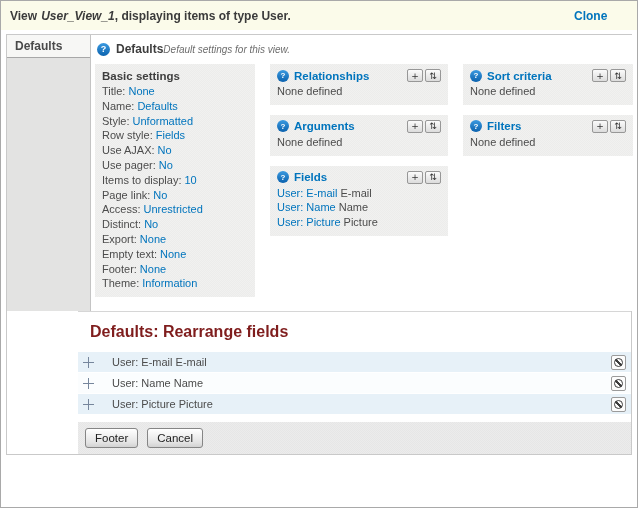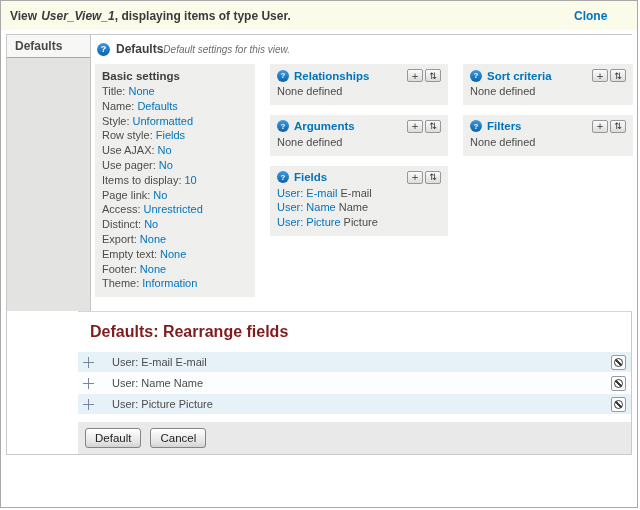--- a/index.html
+++ b/index.html
@@ -215,19 +215,19 @@
         <div class="drow odd">
           <span class="drag"></span>
           <span class="dlabel">User: Picture Picture</span>
           <button class="remove">
               <span class="no-icon"></span>
             </button>
         </div>
       </div>
 
       <div class="form-actions">
-        <button class="btn">Default</button>
+        <button class="btn">Footer</button>
         <button class="btn">Cancel</button>
       </div>
     </div>
   </div>
 
 </div>
 
 </body></html>

